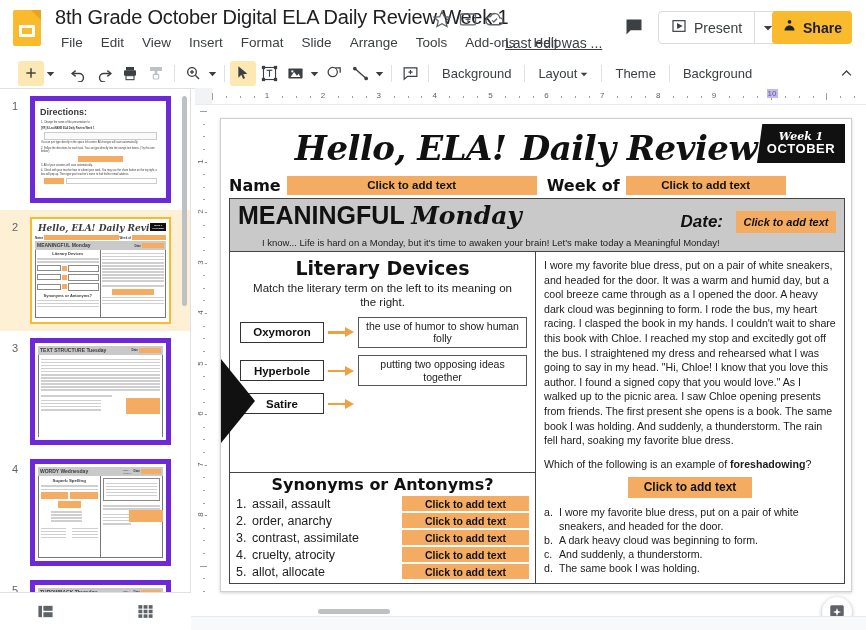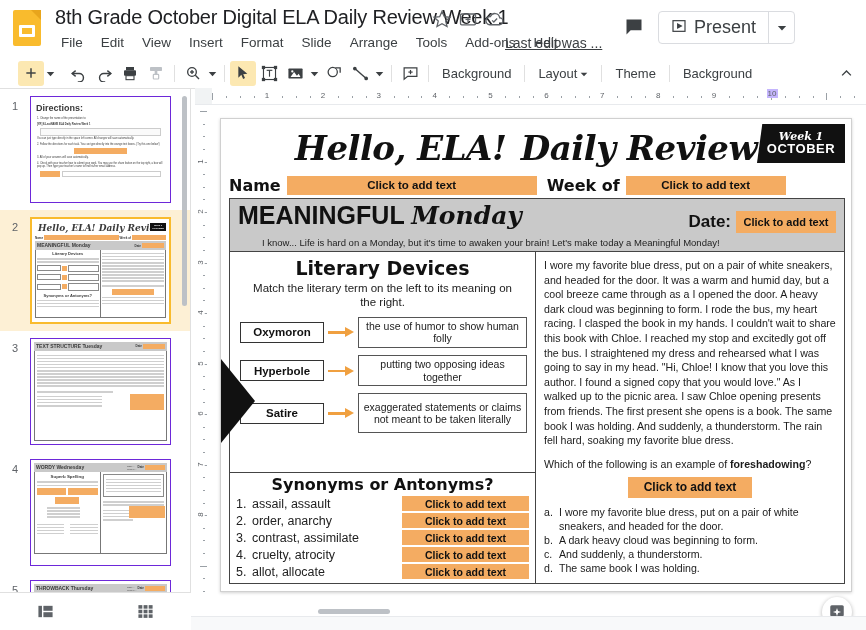--- a/index.html
+++ b/index.html
@@ -39,21 +39,21 @@
     text-decoration: underline; cursor: pointer; white-space: nowrap; }
 
   .comment-btn { position: absolute; left: 617px; top: 12px; width: 34px; height: 34px;
     display: flex; align-items: center; justify-content: center; border-radius: 50%;
     cursor: pointer; }
 
   .present-group { position: absolute; left: 658px; top: 11px; height: 33px;
     display: flex; align-items: stretch; border: 1px solid #dadce0; border-radius: 4px;
     overflow: hidden; background: #fff; }
   .present-btn { display: flex; align-items: center; gap: 7px; padding: 0 12px; cursor: pointer; }
-  .present-btn .lbl { font-size: 18px; color: #3c4043; font-weight: 500; }
+  .present-btn .lbl { font-size: 14px; color: #3c4043; font-weight: 500; }
   .present-caret { width: 26px; display: flex; align-items: center; justify-content: center;
     border-left: 1px solid #dadce0; cursor: pointer; }
 
   .share-btn { position: absolute; left: 772px; top: 11px; width: 80px; height: 33px;
     background: #f9bb2d; border-radius: 4px; display: flex; align-items: center;
     justify-content: center; gap: 6px; cursor: pointer; }
   .share-btn .lbl { font-size: 14px; color: #202124; font-weight: 600; }
 
   
   .toolbar { position: absolute; left: 0; top: 58px; width: 866px; height: 31px;
@@ -87,21 +87,21 @@
   .rnum { position: absolute; font-size: 8px; color: #5f6368; font-family: "Liberation Sans", sans-serif; }
 
   
   .filmstrip { position: absolute; left: 0; top: 89px; width: 191px; height: 503px;
     background: #fff; border-right: 1px solid #e0e0e0; overflow: hidden; }
   .thumb-row { position: relative; width: 191px; padding: 7px 10px 7px 0; display: flex;
     align-items: flex-start; }
   .thumb-row.selected { background: #fdf0d5; }
   .thumb-num { width: 30px; text-align: center; font-size: 11px; color: #5f6368;
     padding-top: 4px; flex: none; }
-  .thumb { width: 141px; height: 107px; background: #fff; border: 1px solid #6d28d9;
+  .thumb { width: 141px; height: 107px; background: #fff; border: 5px solid #6d28d9;
     position: relative; overflow: hidden; flex: none; cursor: pointer; }
   .thumb-row.selected .thumb { border: 2px solid #f9bb2d; }
 
   
   .mini { position: absolute; inset: 3px; font-size: 3px; color: #3a3a3a; overflow: hidden;
     line-height: 1.35; }
   .mini .mtitle { font-weight: bold; }
   .mini .bar { background: #f4ac62; height: 5px; }
   .mini .line { background: #cfcfcf; height: 1.6px; margin: 1.5px 0; }
   .mini .hdrband { background: #c9c9c9; height: 9px; display: flex; align-items: center;
@@ -143,21 +143,21 @@
     cursor: pointer; white-space: nowrap; }
 
   
   .mmband { position: absolute; left: 8px; top: 79px; width: 616px; height: 54px;
     background: #c9c9c9; border: 1px solid #444; }
   .mm-title { position: absolute; left: 8px; top: 2px; font-size: 25px; font-weight: bold;
     color: #111; white-space: nowrap; }
   .mm-title .mm-script { font-family: "DejaVu Serif", serif; font-style: italic; font-size: 25px; }
   .mm-sub { position: absolute; left: 8px; top: 38px; font-size: 9.5px; color: #222;
     white-space: nowrap; padding-left: 24px; }
-  .date-wrap { position: absolute; right: 8px; top: 12px; display: flex; align-items: center; gap: 5px; }
+  .date-wrap { position: absolute; right: 8px; top: 12px; display: flex; align-items: center; gap: 13px; font-style: italic; }
   .date-lbl { font-size: 17px; font-weight: bold; color: #111; }
 
   
   .cols { position: absolute; left: 8px; top: 133px; width: 616px; height: 332px;
     display: flex; border: 1px solid #444; border-top: none; background: #fff; }
   .colL { width: 306px; border-right: 1px solid #444; position: relative; }
   .colR { flex: 1; position: relative; padding: 6px 8px 0 8px; }
 
   .ld-title { text-align: center; font-size: 19px; font-weight: bold; color: #111;
     margin-top: 5px; font-family: "DejaVu Sans", sans-serif; }
@@ -277,20 +277,29 @@
       </span>
       <span class="lbl">Present</span>
     </div>
     <div class="present-caret">
       <svg width="10" height="10" viewBox="0 0 12 12" fill="#3c4043">
           <polygon points="1,3.5 11,3.5 6,9"></polygon>
         </svg>
     </div>
   </div>
 
+  <div class="share-btn">
+    <span>
+      <svg width="15" height="15" viewBox="0 0 24 24" fill="#202124">
+        <circle cx="12" cy="6" r="3"></circle>
+          <path d="M4 20c0-4.4 3.6-8 8-8s8 3.6 8 8z"></path>
+      </svg>
+    </span>
+    <span class="lbl">Share</span>
+  </div>
 </div>
 
 <div class="toolbar">
   <div style="width:18px;flex:none;"></div>
   <div class="tb-btn active">
     <svg width="16" height="16" viewBox="0 0 24 24" fill="none" stroke="currentColor" stroke-width="2.2">
       <line x1="12" y1="5" x2="12" y2="19"></line>
         <line x1="5" y1="12" x2="19" y2="12"></line>
     </svg>
   </div>
@@ -816,21 +825,20 @@
               <div class="head"></div>
             </div>
           <div class="def">putting two opposing ideas together</div>
         </div>
         <div class="match-row">
           <div class="term">Satire</div>
           <div class="arrow">
               <div class="shaft"></div>
               <div class="head"></div>
             </div>
-          <div class="def" style="min-height:40px">exaggerated statements or claims not meant to be taken literally</div>
         </div>
 
         <div class="syn-wrap">
           <div class="syn-title">Synonyms or Antonyms?</div>
           <div id="syn-list">
               <div class="syn-row">
                 <div class="syn-num">1.</div>
                 <div class="syn-pair">assail, assault</div>
                 <div class="syn-fill">Click to add text</div>
               </div>

